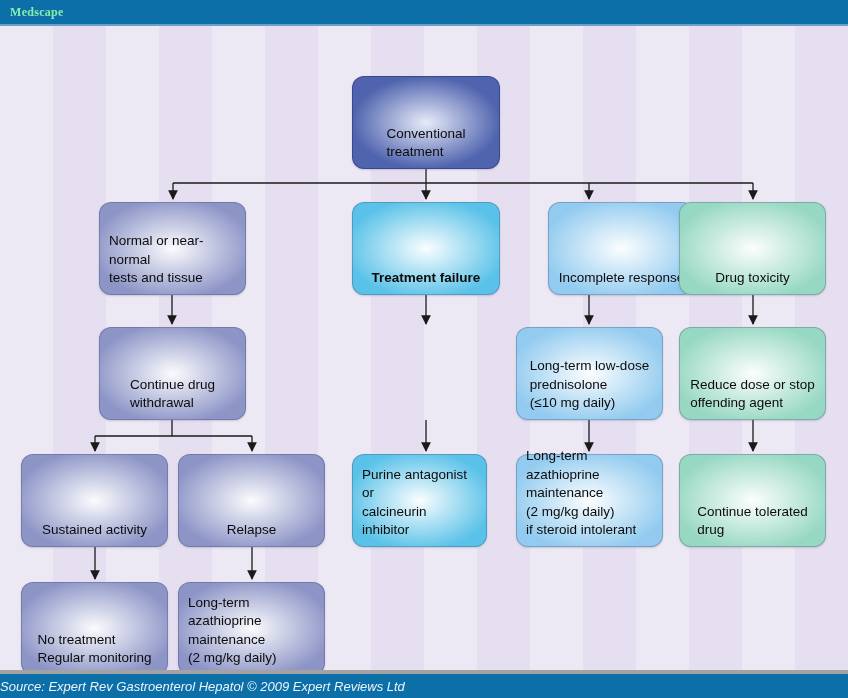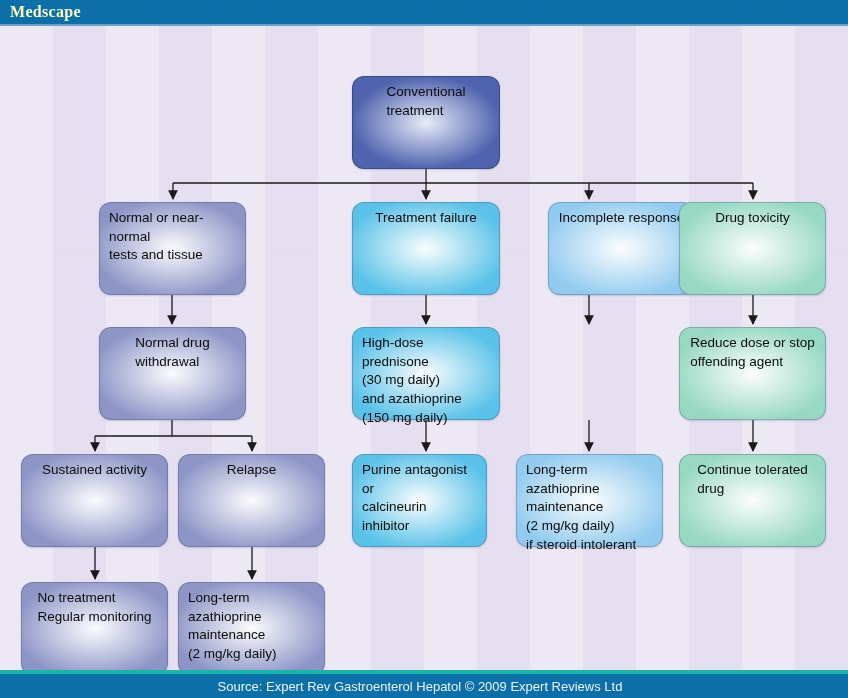--- a/index.html
+++ b/index.html
@@ -8,46 +8,47 @@
     position: relative; width: 848px; height: 698px; overflow: hidden;
     background: var(--col-bg, #e7e2f1);
   }
   .topbar {
     position: absolute; left: 0; top: 0; width: 848px; height: 26px;
     background: var(--col-bar, #0d6fa7);
     border-bottom: 2px solid #6d9fc6;
     display: flex; align-items: center; padding-left: 10px;
   }
   .brand {
-    color: #fef9c3; font-family: "Liberation Serif", serif;
-    font-weight: 700; font-size: 16px; letter-spacing: 0.3px;
+    color: #86efac; font-family: "Liberation Serif", serif;
+    font-weight: 700; font-size: 12px; letter-spacing: 0.3px;
   }
   .stage {
     position: absolute; left: 0; top: 26px; width: 848px; height: 644px;
     background:
       repeating-linear-gradient(90deg, rgba(255,255,255,0.22) 0 53px, rgba(222,214,238,0.25) 53px 106px),
       var(--col-bg, #e7e2f1);
   }
   .bottombar {
     position: absolute; left: 0; bottom: 0; width: 848px; height: 28px;
     background: var(--col-bar, #0d6fa7);
-    border-top: 4px solid #14b8a6;
-    display: flex; align-items: center; justify-content: center;
+    border-top: 4px solid #a3a3a3;
+    display: flex; align-items: center; justify-content: flex-start;
     padding-right: 8px;
+    font-style: italic;
   }
   .source { color: #eaf4fb; font-size: 13px; }
 
   svg.connectors { position: absolute; left: 0; top: 0; width: 848px; height: 698px; pointer-events: none; }
 
   .node {
     position: absolute; width: 147px; height: 93px;
     border-radius: 12px;
     border: 1px solid rgba(45, 55, 95, 0.28);
     box-shadow: 0 1px 2px rgba(90, 90, 130, 0.25);
-    display: flex; align-items: flex-start; justify-content: center;
+    display: flex; align-items: flex-end; justify-content: center;
     padding: 6px 9px;
     background:
       radial-gradient(ellipse at center, rgba(255,255,255,0.97) 0%, rgba(255,255,255,0) 78%),
       var(--c);
   }
   .node .lbl {
     white-space: pre-line; text-align: left;
     font-size: 13.5px; line-height: 1.38; color: #0b0b0b;
   }
   .c-root   { --c: var(--col-root,   #4f63ae);
@@ -56,21 +57,21 @@
       var(--c);
     border-color: rgba(30, 40, 90, 0.45); }
   .c-purple { --c: var(--col-purple, #8d95c7); }
   .c-cyan   { --c: var(--col-cyan,   #5ac2e8); }
   .c-lblue  { --c: var(--col-lblue,  #92cbef); }
   .c-mint   { --c: var(--col-mint,   #97d8c3); }
 
   
   #n-conventional { left: 352px; top: 50px;  width: 148px; }
   #n-normal       { left: 99px;  top: 176px; }
-  #n-failure      { left: 352px; top: 176px; width: 148px; }
+  #n-failure      { left: 352px; top: 176px; width: 148px; font-weight: bold; }
   #n-incomplete   { left: 516px; top: 176px; margin-left: 32px; }
   #n-toxicity     { left: 679px; top: 176px; }
   #n-tapered      { left: 99px;  top: 301px; }
   #n-highdose     { left: 352px; top: 301px; width: 148px; }
   #n-lowdose      { left: 516px; top: 301px; }
   #n-reduce       { left: 679px; top: 301px; }
   #n-sustained    { left: 21px;  top: 428px; }
   #n-relapse      { left: 178px; top: 428px; }
   #n-purine       { left: 352px; top: 428px; width: 135px; }
   #n-aza-intol    { left: 516px; top: 428px; }
@@ -136,28 +137,27 @@
       <span class="lbl">Treatment failure</span>
     </div>
     <div class="node c-lblue" id="n-incomplete">
       <span class="lbl">Incomplete response</span>
     </div>
     <div class="node c-mint" id="n-toxicity">
       <span class="lbl">Drug toxicity</span>
     </div>
 
     <div class="node c-purple" id="n-tapered">
-      <span class="lbl">Normal drug
+      <span class="lbl">Continue drug
 withdrawal</span>
     </div>
-    <div class="node c-cyan" id="n-highdose">
-      <span class="lbl">High-dose prednisone
-(30 mg daily)
-and azathioprine
-(150 mg daily)</span>
+    <div class="node c-lblue" id="n-lowdose">
+      <span class="lbl">Long-term low-dose
+prednisolone
+(≤10 mg daily)</span>
     </div>
     <div class="node c-mint" id="n-reduce">
       <span class="lbl">Reduce dose or stop
 offending agent</span>
     </div>
 
     <div class="node c-purple" id="n-sustained">
       <span class="lbl">Sustained activity</span>
     </div>
     <div class="node c-purple" id="n-relapse">

